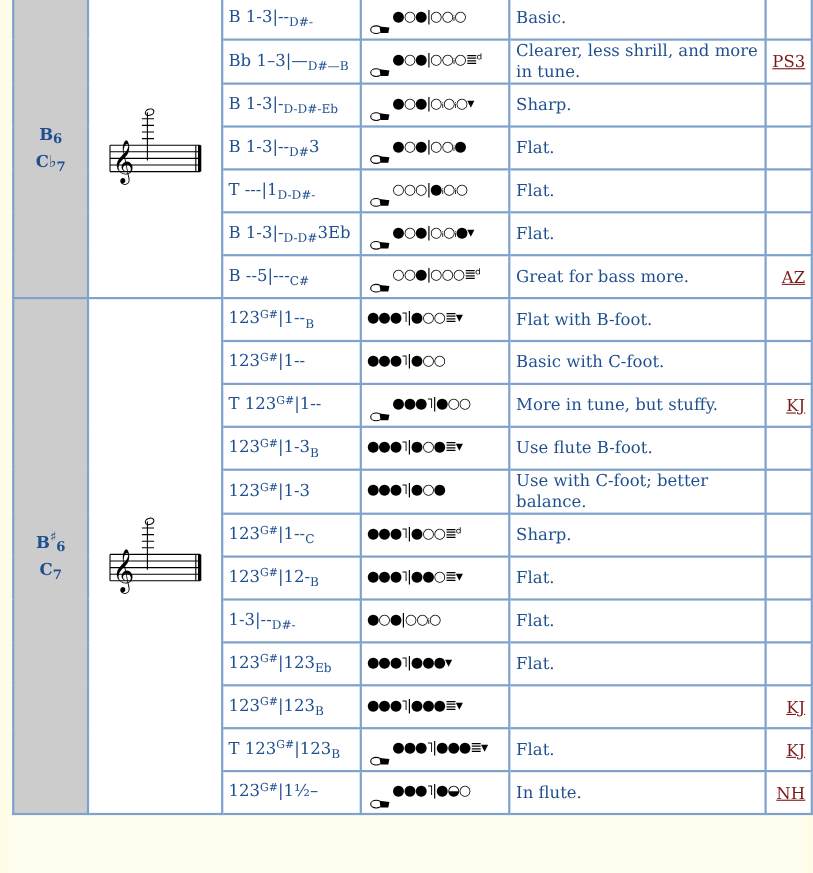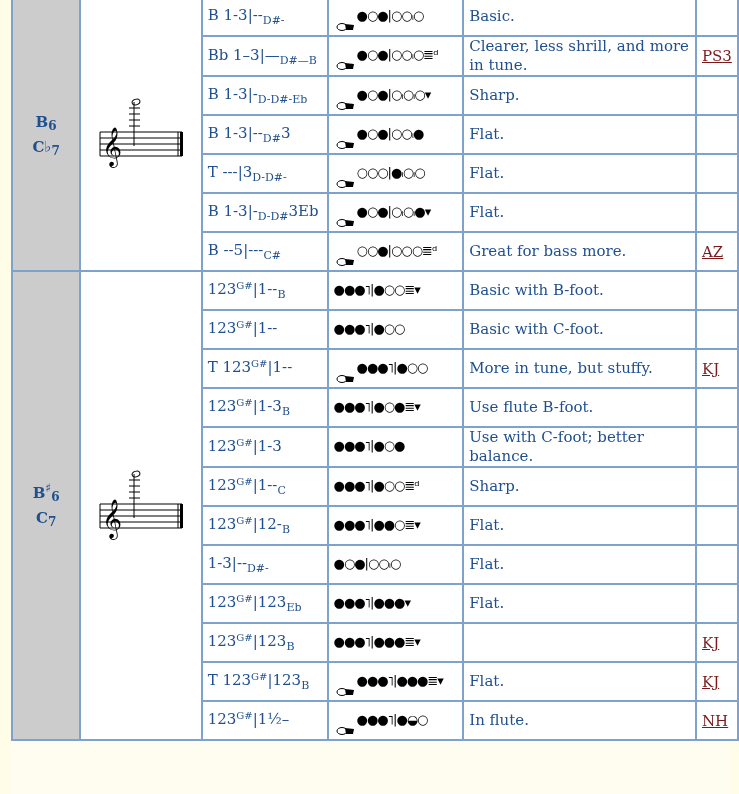--- a/index.html
+++ b/index.html
@@ -35,21 +35,21 @@
     line-height:21px;
     padding:0;
   }
   td.note sub { font-size:12px; vertical-align:-3px; }
   td.staff { width:110px; padding:0; text-align:center; }
   td.fcode { width:114px; font-size:14px; white-space:nowrap; }
   td.fcode sub { font-size:11px; vertical-align:-4px; }
   td.fcode sup { font-size:10px; vertical-align:5px; }
   td.diagram { width:124px; padding:0 4px; }
   td.comment { width:225px; line-height:19px; }
-  td.credit { width:30px; text-align:left; padding:0 2px; }
+  td.credit { width:30px; text-align:right; padding:0 2px; }
   td.credit a { color:#7a1a1a; text-decoration:underline; font-size:15px; cursor:pointer; }
   .diagram-wrap { display:flex; align-items:flex-end; height:30px; }
   .thumb { width:22px; height:14px; position:relative; margin-right:1px; }
   .keys { font-family:"DejaVu Sans", sans-serif; font-size:13px; letter-spacing:-1px; color:#000; line-height:16px; white-space:nowrap; margin-bottom:8px; }
 </style>
 </head>
 <body>
 
 <div class="left-strip"></div>
 <div class="right-strip"></div>
@@ -131,21 +131,21 @@
               <ellipse cx="8" cy="9" rx="5" ry="3.5" fill="none" stroke="#000" stroke-width="1"></ellipse>
               <path d="M11 6 L20 7 L19 12 L12 12 Z" fill="#000"></path>
             </svg>
             <span class="keys">●○●|○○ᵢ●</span>
           </div>
         </td>
         <td class="comment">Flat.</td>
         <td class="credit"></td>
       </tr>
       <tr>
-        <td class="fcode"><span>T ---|3</span><sup></sup><span></span><sub>D-D#-</sub><span></span></td>
+        <td class="fcode"><span>T ---|1</span><sup></sup><span></span><sub>D-D#-</sub><span></span></td>
         <td class="diagram">
           <div class="diagram-wrap">
             <svg class="thumb" width="22" height="14" viewBox="0 0 22 14">
               <ellipse cx="8" cy="9" rx="5" ry="3.5" fill="none" stroke="#000" stroke-width="1"></ellipse>
               <path d="M11 6 L20 7 L19 12 L12 12 Z" fill="#000"></path>
             </svg>
             <span class="keys">○○○|●ᵢ○ᵢ○</span>
           </div>
         </td>
         <td class="comment">Flat.</td>
@@ -204,21 +204,21 @@
     <rect x="84" y="40" width="3" height="24" fill="#000"></rect>
     <text x="6" y="66" font-size="34" font-family="DejaVu Sans, sans-serif" fill="#000">𝄞</text>
   </svg>
 </td>
         <td class="fcode"><span>123</span><sup>G#</sup><span>|1--</span><sub>B</sub><span></span></td>
         <td class="diagram">
           <div class="diagram-wrap">
             <span class="keys">●●●˥|●○○≣▾</span>
           </div>
         </td>
-        <td class="comment">Basic with B-foot.</td>
+        <td class="comment">Flat with B-foot.</td>
         <td class="credit"></td>
       </tr>
       <tr>
         <td class="fcode"><span>123</span><sup>G#</sup><span>|1--</span><sub></sub><span></span></td>
         <td class="diagram">
           <div class="diagram-wrap">
             <span class="keys">●●●˥|●○○</span>
           </div>
         </td>
         <td class="comment">Basic with C-foot.</td>

